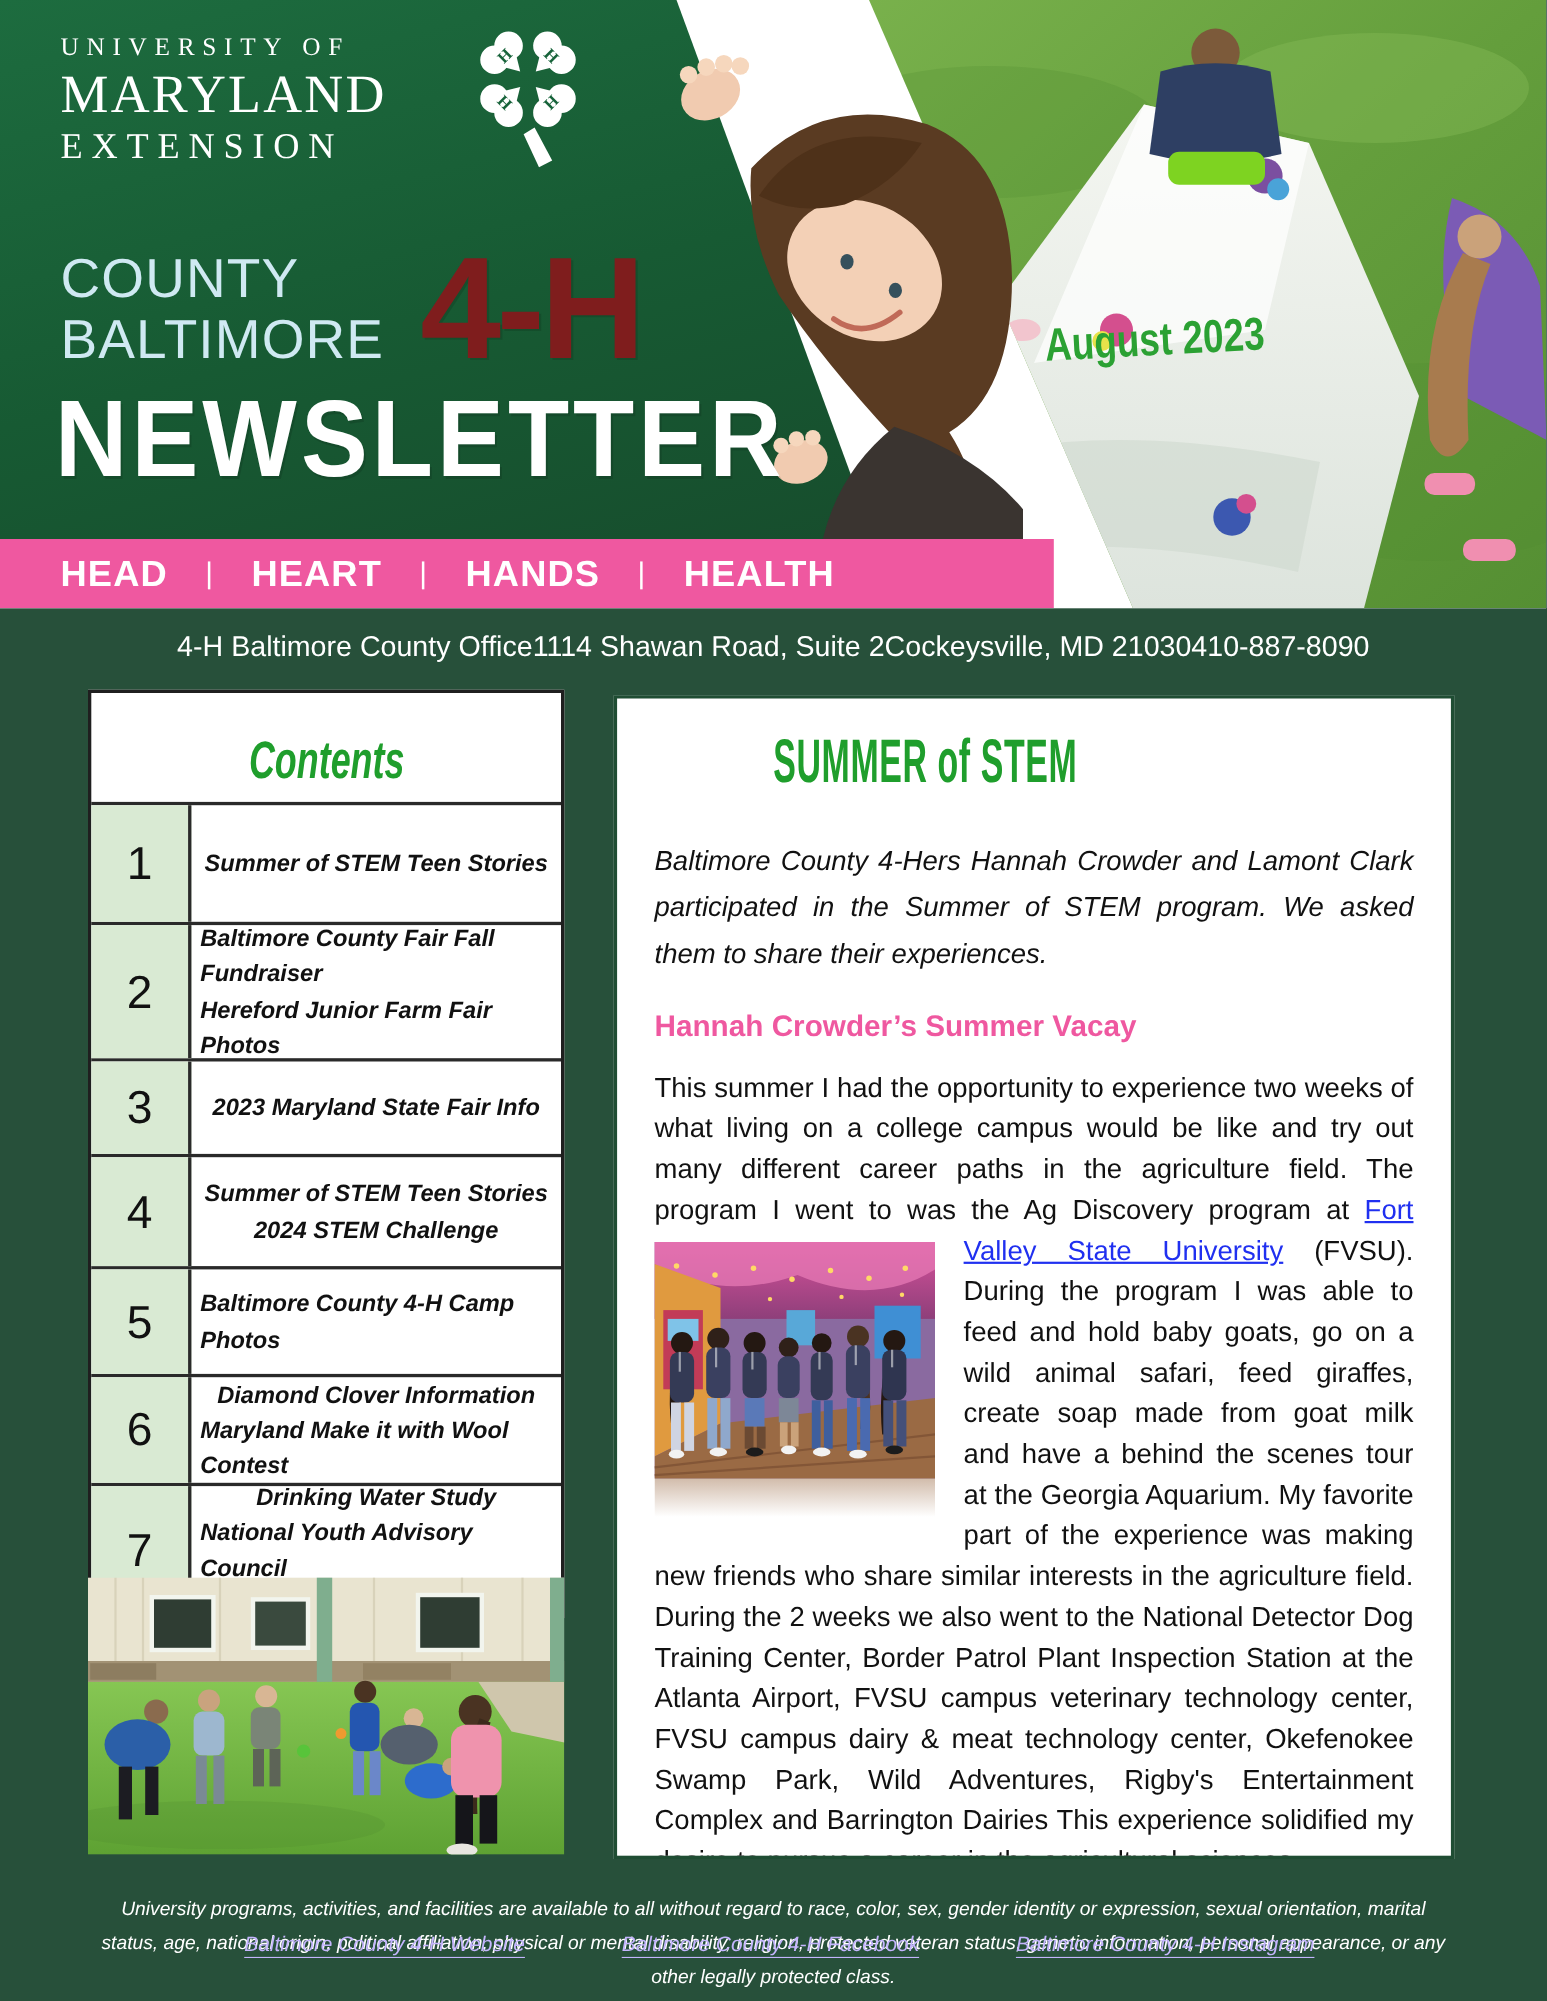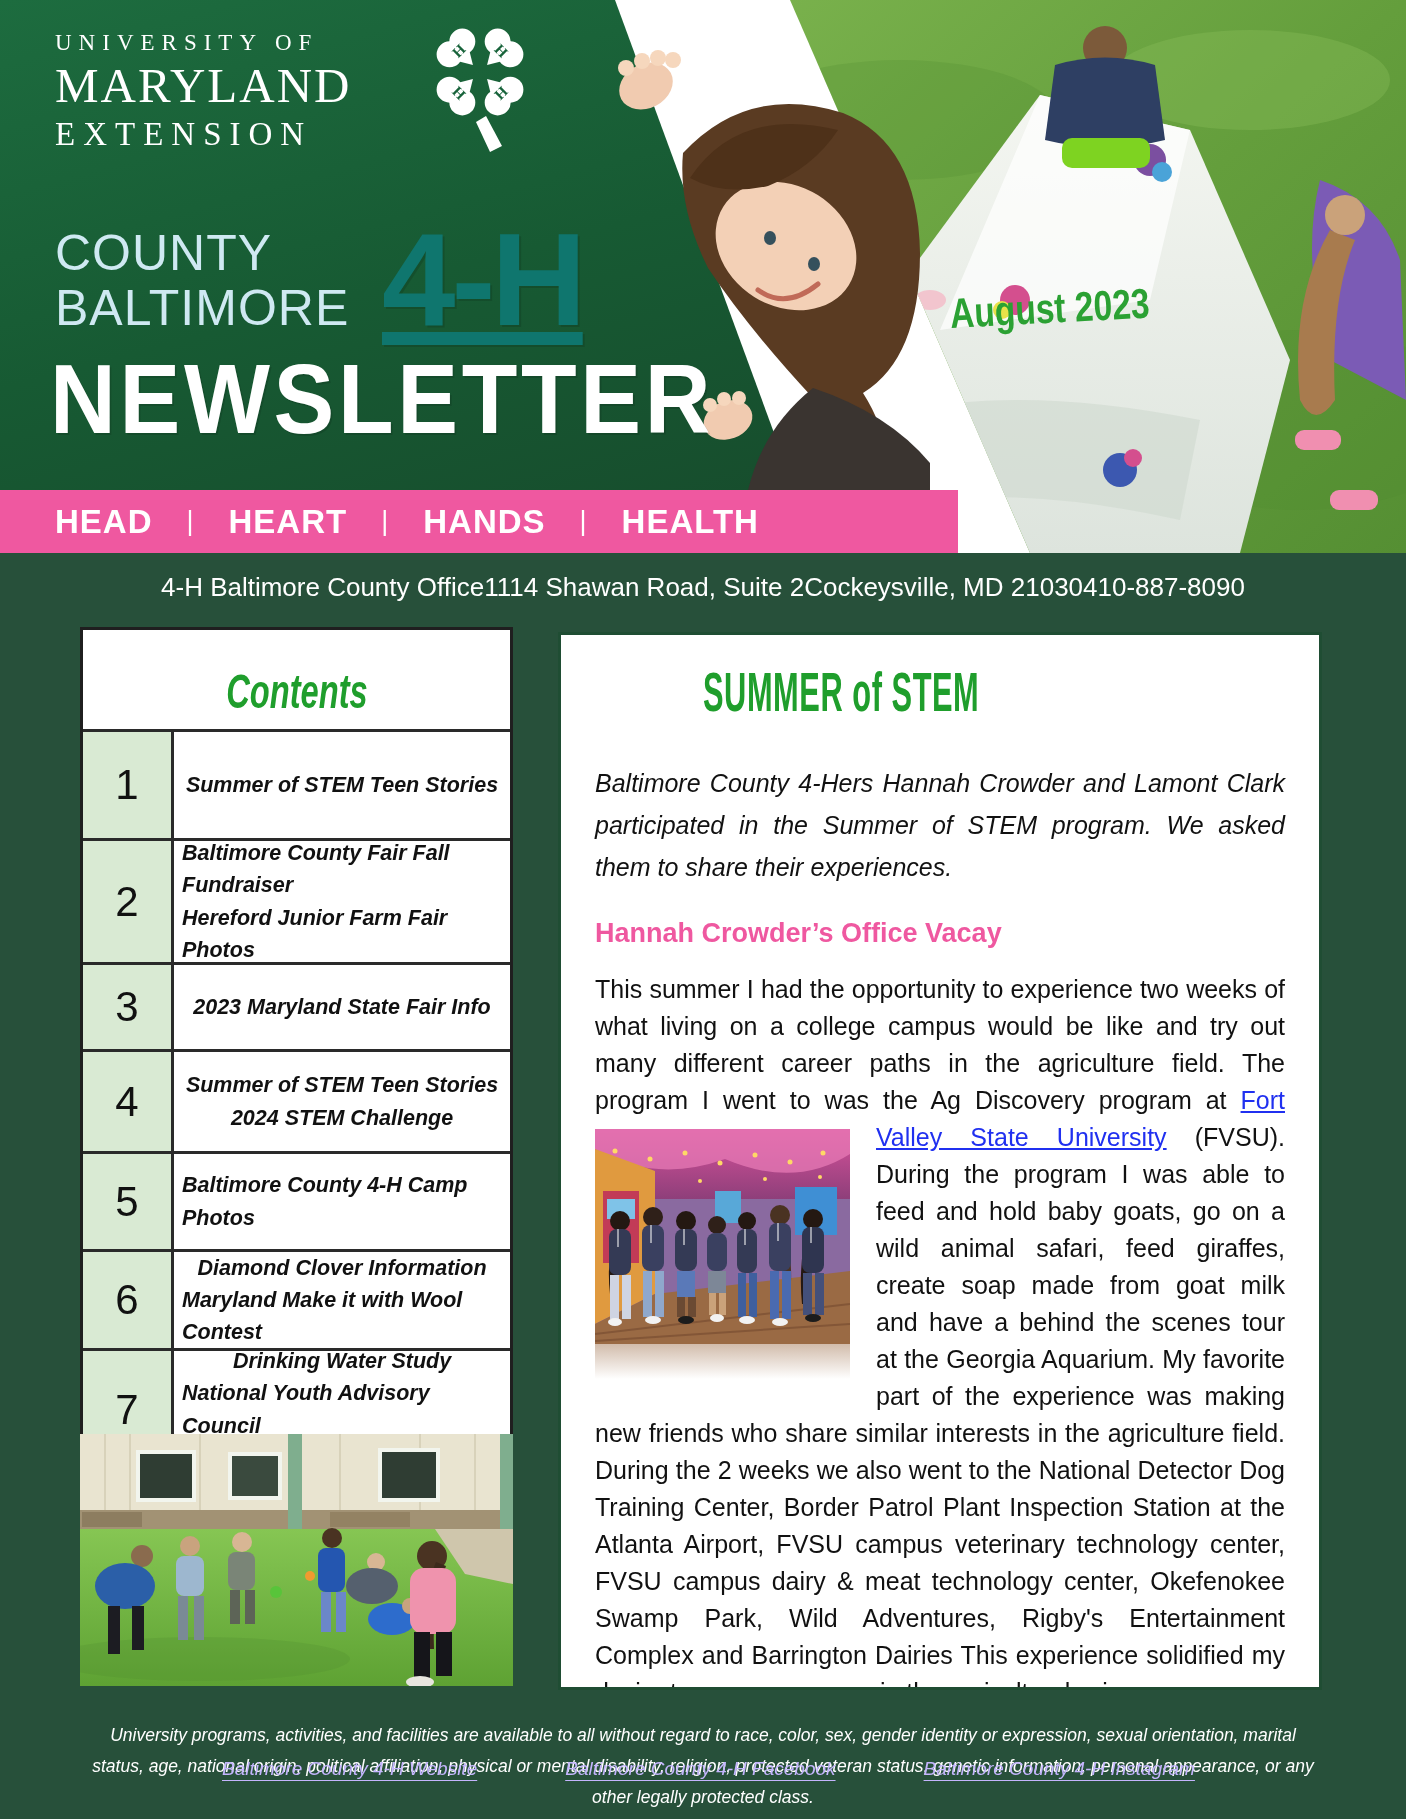--- a/index.html
+++ b/index.html
@@ -16,22 +16,22 @@
   .girl{position:absolute;left:598px;top:28px;width:332px;height:462px;}
 
   .umd{position:absolute;left:55px;top:30px;color:#fff;font-family:"Liberation Serif",serif;}
   .umd-1{font-size:23px;letter-spacing:7px;}
   .umd-2{font-size:49px;letter-spacing:2px;margin-top:1px;}
   .umd-3{font-size:33px;letter-spacing:8px;margin-top:2px;}
   .clover{position:absolute;left:424px;top:14px;width:112px;height:142px;}
 
   .county{position:absolute;left:55px;top:226px;font-size:50px;line-height:1.1;color:#cfe9f2;
           letter-spacing:1px;font-weight:400;}
-  .fourh{position:absolute;left:382px;top:204px;font-size:132px;font-weight:bold;color:#0f766e;
-         letter-spacing:-4px;text-shadow:2px 2px 0 rgba(0,0,0,.12);text-decoration:underline;}
+  .fourh{position:absolute;left:382px;top:204px;font-size:132px;font-weight:bold;color:#7f1d1d;
+         letter-spacing:-4px;text-shadow:2px 2px 0 rgba(0,0,0,.12);}
   .newsletter{position:absolute;left:50px;top:342px;font-size:99px;font-weight:bold;color:#fff;
          letter-spacing:4px;transform:scaleX(.92);transform-origin:left center;
          text-shadow:2px 2px 0 rgba(0,0,0,.12);white-space:nowrap;}
 
   .august{position:absolute;left:950px;top:290px;color:#2ba133;font-weight:bold;font-size:42px;
           transform:rotate(-3deg) scaleX(.8);transform-origin:left center;white-space:nowrap;}
 
   .banner{position:absolute;left:0;top:490px;width:958px;height:63px;background:#ef58a0;
           display:flex;align-items:center;padding-left:55px;box-sizing:border-box;gap:34px;
           color:#fff;font-weight:bold;font-size:33px;letter-spacing:1px;}
@@ -329,21 +329,21 @@
         <rect x="356" y="198" width="16" height="44" fill="#15151a"></rect>
       <ellipse cx="340" cy="248" rx="14" ry="6" fill="#e8e6df"></ellipse>
       <circle cx="196" cy="158" r="6" fill="#58c43a"></circle>
         <circle cx="230" cy="142" r="5" fill="#f09a30"></circle>
     </svg>
   </div>
 
   <article class="article-card">
     <h1 class="article-title">SUMMER of STEM</h1>
     <p class="intro">Baltimore County 4-Hers Hannah Crowder and Lamont Clark participated in the Summer of STEM program. We asked them to share their experiences.</p>
-    <h2 class="subhead">Hannah Crowder’s Office Vacay</h2>
+    <h2 class="subhead">Hannah Crowder’s Summer Vacay</h2>
     <div class="body-text">
       <span>This summer I had the opportunity to experience two weeks of what living on a college campus would be like and try out many different career paths in the agriculture field. The program I went to was the Ag Discovery program at </span><a class="article-link">Fort Valley State University</a><span class="article-photo-float">
         <svg width="255" height="250" viewBox="0 0 255 250">
           <defs>
             <linearGradient id="ceil" x1="0" y1="0" x2="0" y2="1">
               <stop offset="0" stop-color="#d9529b"></stop>
                 <stop offset="1" stop-color="#8e3f7a"></stop>
             </linearGradient>
             <linearGradient id="refl" x1="0" y1="0" x2="0" y2="1">
               <stop offset="0" stop-color="#9a6a44" stop-opacity=".45"></stop>

